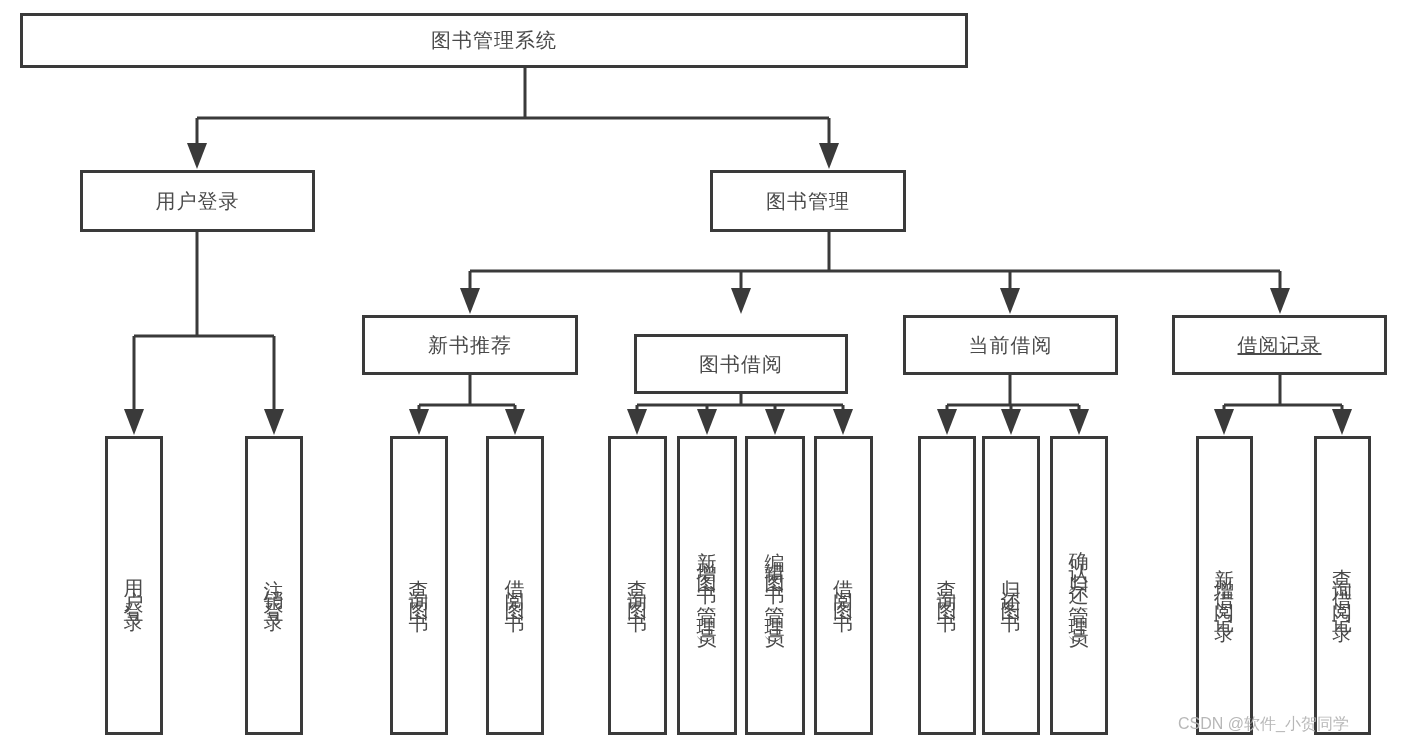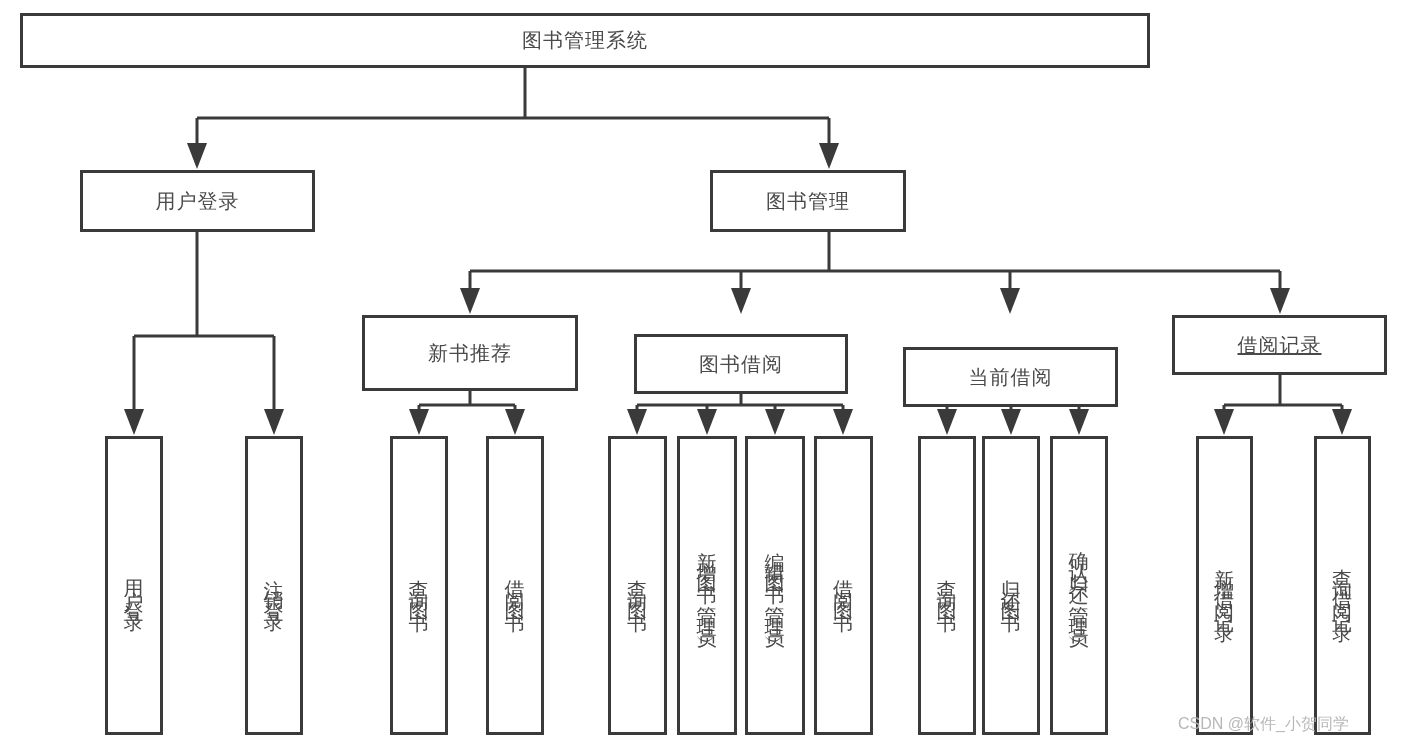--- a/index.html
+++ b/index.html
@@ -35,26 +35,26 @@
     height:299px;
   }
   .vlabel{
     writing-mode:vertical-rl;
     text-orientation:mixed;
     letter-spacing:11px;
     line-height:1;
     white-space:nowrap;
   }
   
-  .n-root{left:20px;top:13px;width:1130px;height:55px;}
+  .n-root{left:20px;top:13px;width:948px;height:55px;}
   .n-user{left:80px;top:170px;width:235px;height:62px;}
   .n-book{left:710px;top:170px;width:196px;height:62px;}
-  .n-new {left:362px;top:315px;width:216px;height:76px;}
+  .n-new {left:362px;top:315px;width:216px;height:60px;}
   .n-bor {left:634px;top:334px;width:214px;height:60px;}
-  .n-cur {left:903px;top:315px;width:215px;height:60px;margin-top:32px;}
+  .n-cur {left:903px;top:315px;width:215px;height:60px;}
   .n-rec {left:1172px;top:315px;width:215px;height:60px;text-decoration:underline;}
   
   .f1 {left:105px;width:58px;}
   .f2 {left:245px;width:58px;}
   .f3 {left:390px;width:58px;}
   .f4 {left:486px;width:58px;}
   .f5 {left:608px;width:59px;}
   .f6 {left:677px;width:60px;}
   .f7 {left:745px;width:60px;}
   .f8 {left:814px;width:59px;}

